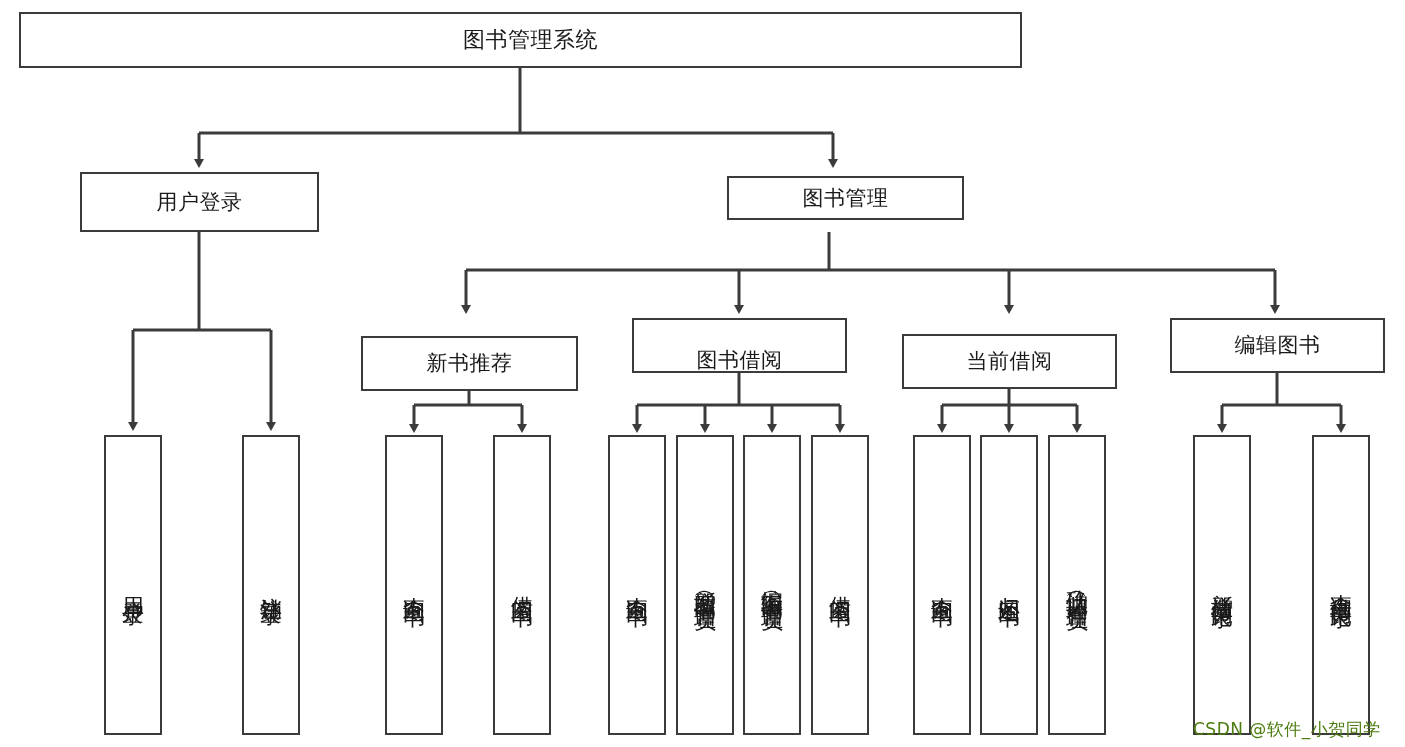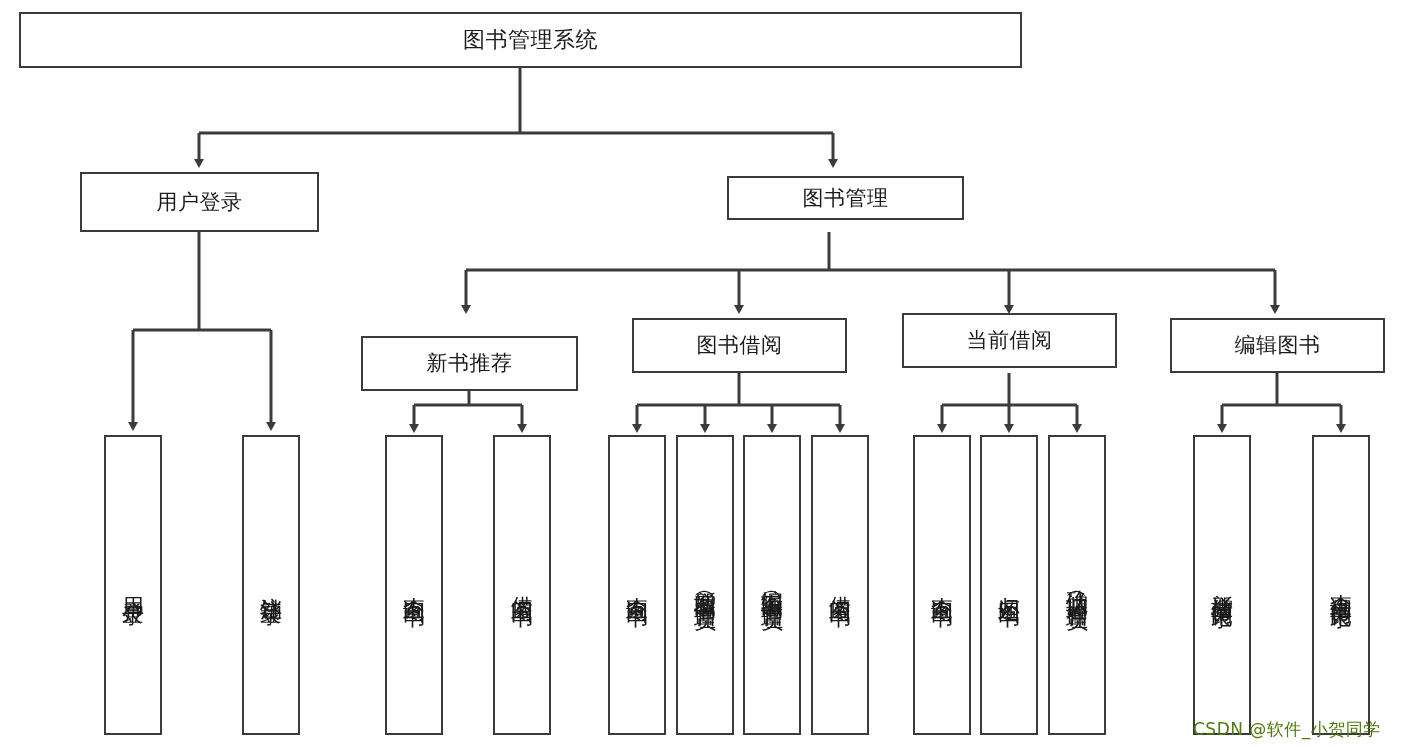--- a/index.html
+++ b/index.html
@@ -135,24 +135,24 @@
   <div class="node horiz" style="left:80px; top:172px; width:239px; height:60px;">
     <span class="label">用户登录</span>
   </div>
   <div class="node horiz" style="left:711px; top:176px; width:237px; height:44px;margin-left:16px;">
     <span class="label">图书管理</span>
   </div>
 
   <div class="node horiz" style="left:361px; top:336px; width:217px; height:55px;">
     <span class="label">新书推荐</span>
   </div>
-  <div class="node horiz" style="left:632px; top:318px; width:215px; height:55px;">
+  <div class="node horiz" style="left:632px; top:318px; width:215px; height:55px;align-items:flex-end;">
     <span class="label">图书借阅</span>
   </div>
-  <div class="node horiz" style="left:902px; top:313px; width:215px; height:55px;">
+  <div class="node horiz" style="left:902px; top:334px; width:215px; height:55px;">
     <span class="label">当前借阅</span>
   </div>
   <div class="node horiz" style="left:1170px; top:318px; width:215px; height:55px;">
     <span class="label">编辑图书</span>
   </div>
 
   <div class="node vert" style="left:104px; top:435px; width:58px; height:300px;">
     <span class="label">用户登录</span>
   </div>
   <div class="node vert" style="left:242px; top:435px; width:58px; height:300px;">

